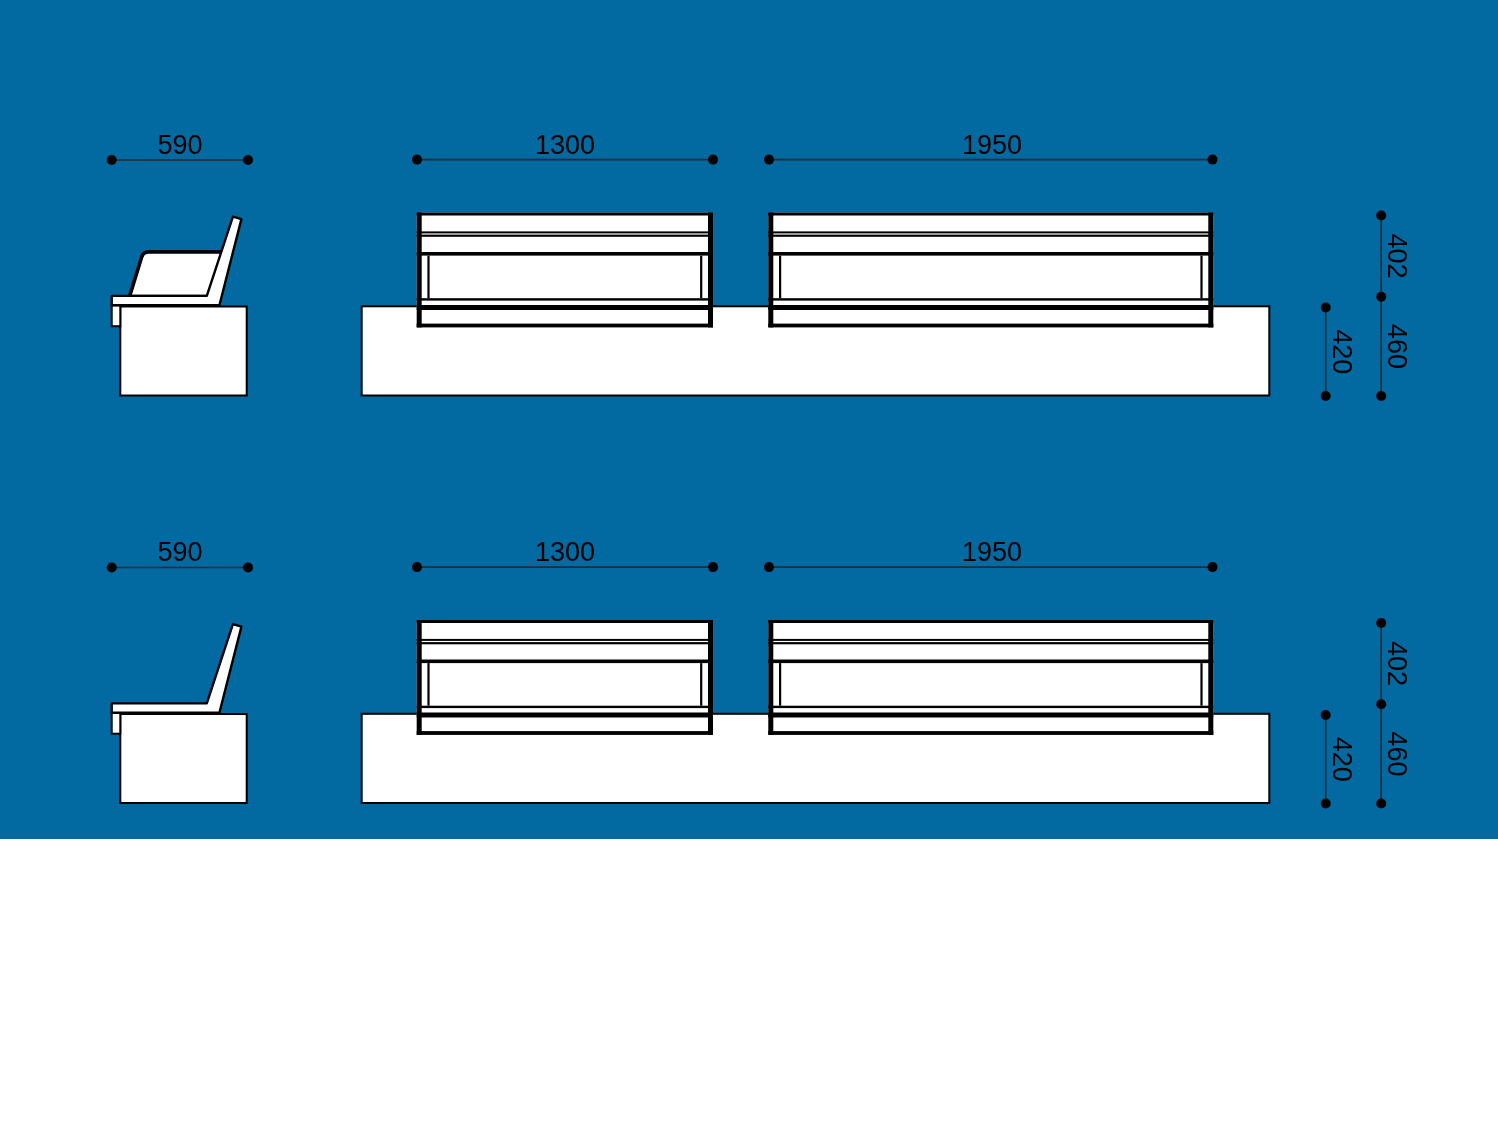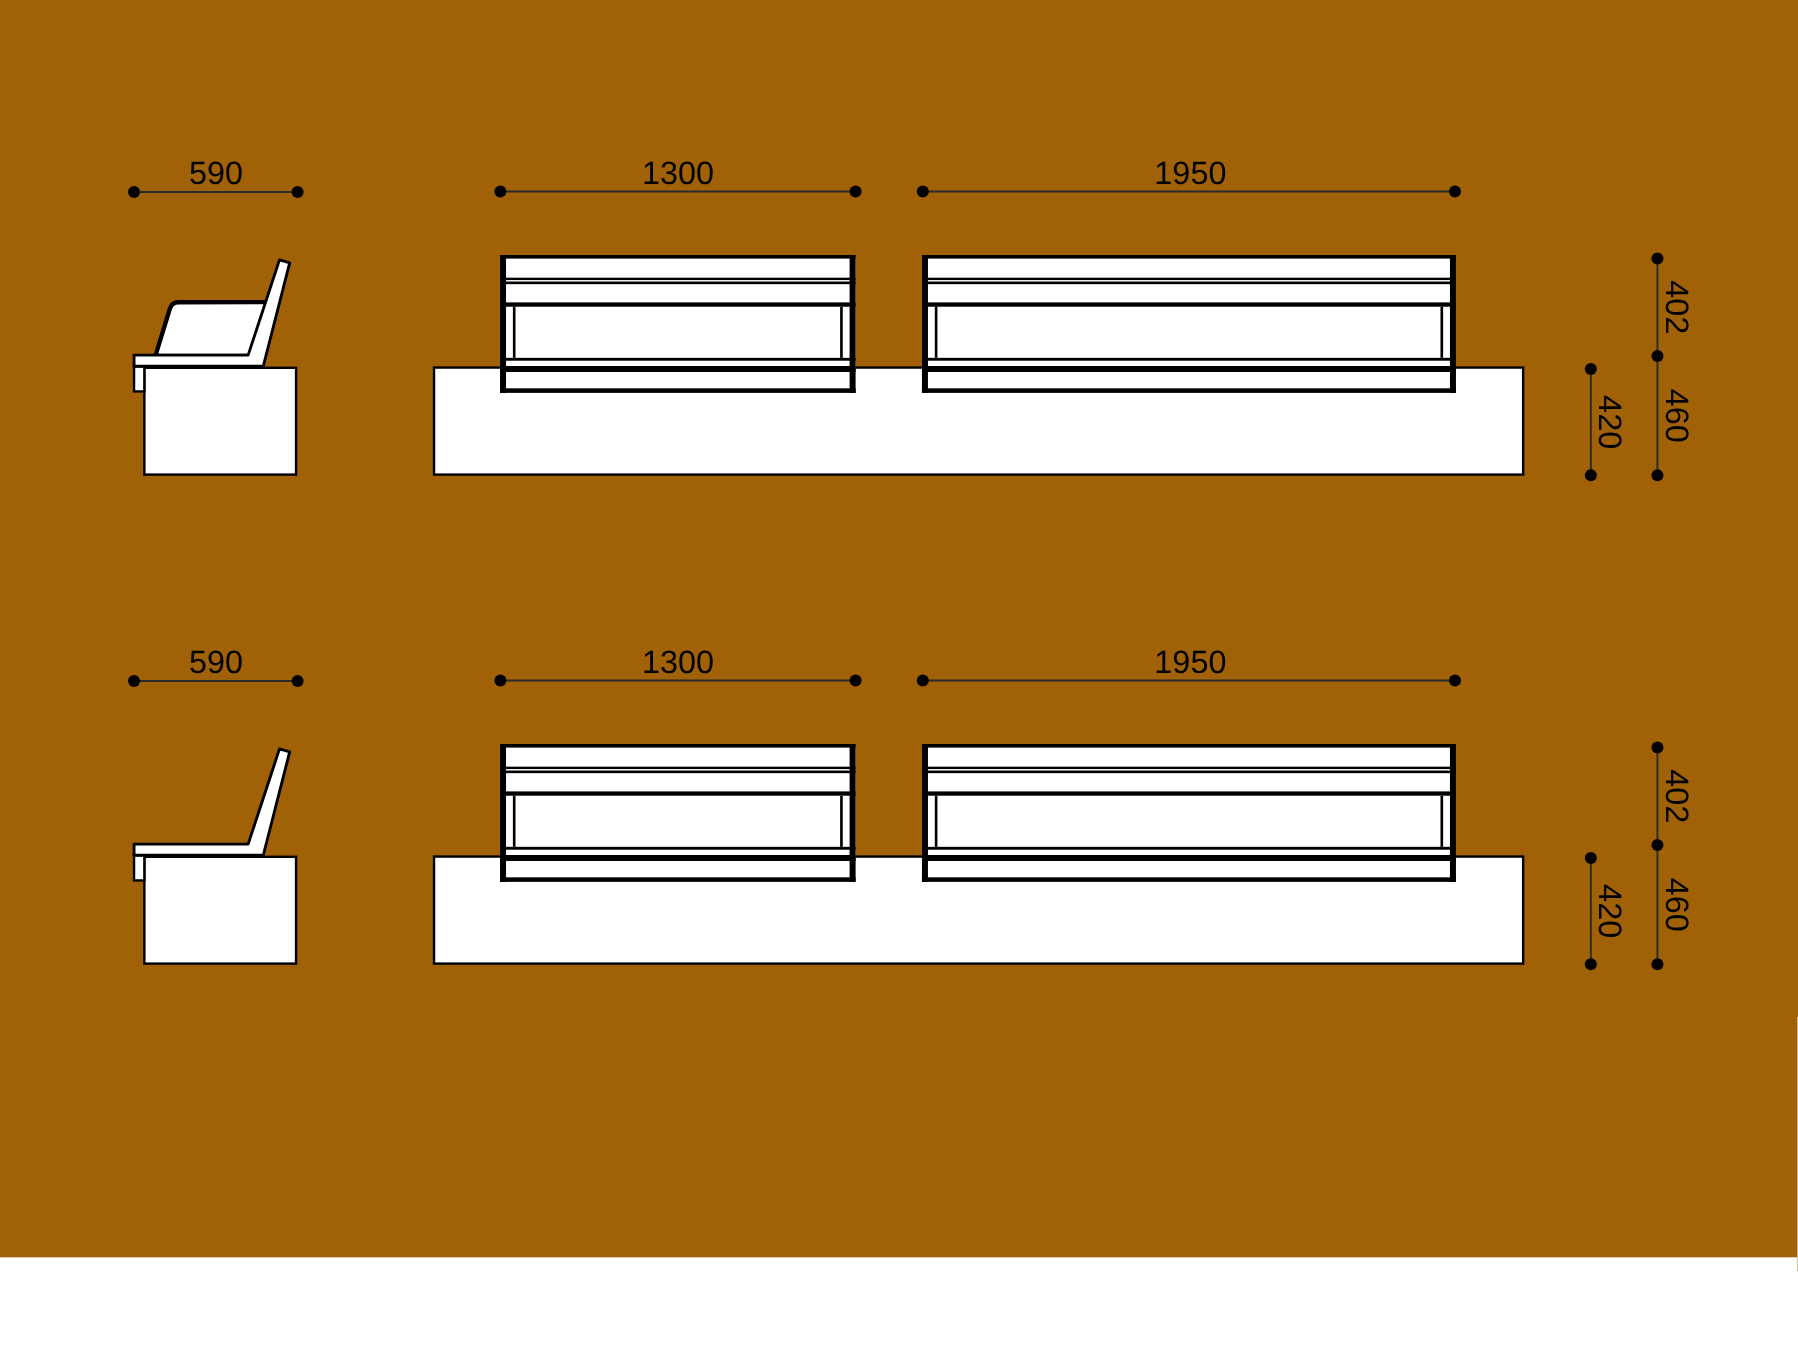--- a/index.html
+++ b/index.html
@@ -3,22 +3,22 @@
 <meta charset="utf-8">
 <style>
   html, body {
     margin: 0;
     padding: 0;
     background: #ffffff;
   }
   .page {
     position: relative;
     width: 1498px;
-    height: 1048px;
-    background: #a16207;
+    height: 839px;
+    background: #0369a1;
     overflow: hidden;
   }
   svg {
     display: block;
   }
   text {
     font-family: "Liberation Sans", "DejaVu Sans", sans-serif;
     font-size: 27px;
     fill: #000000;
   }

